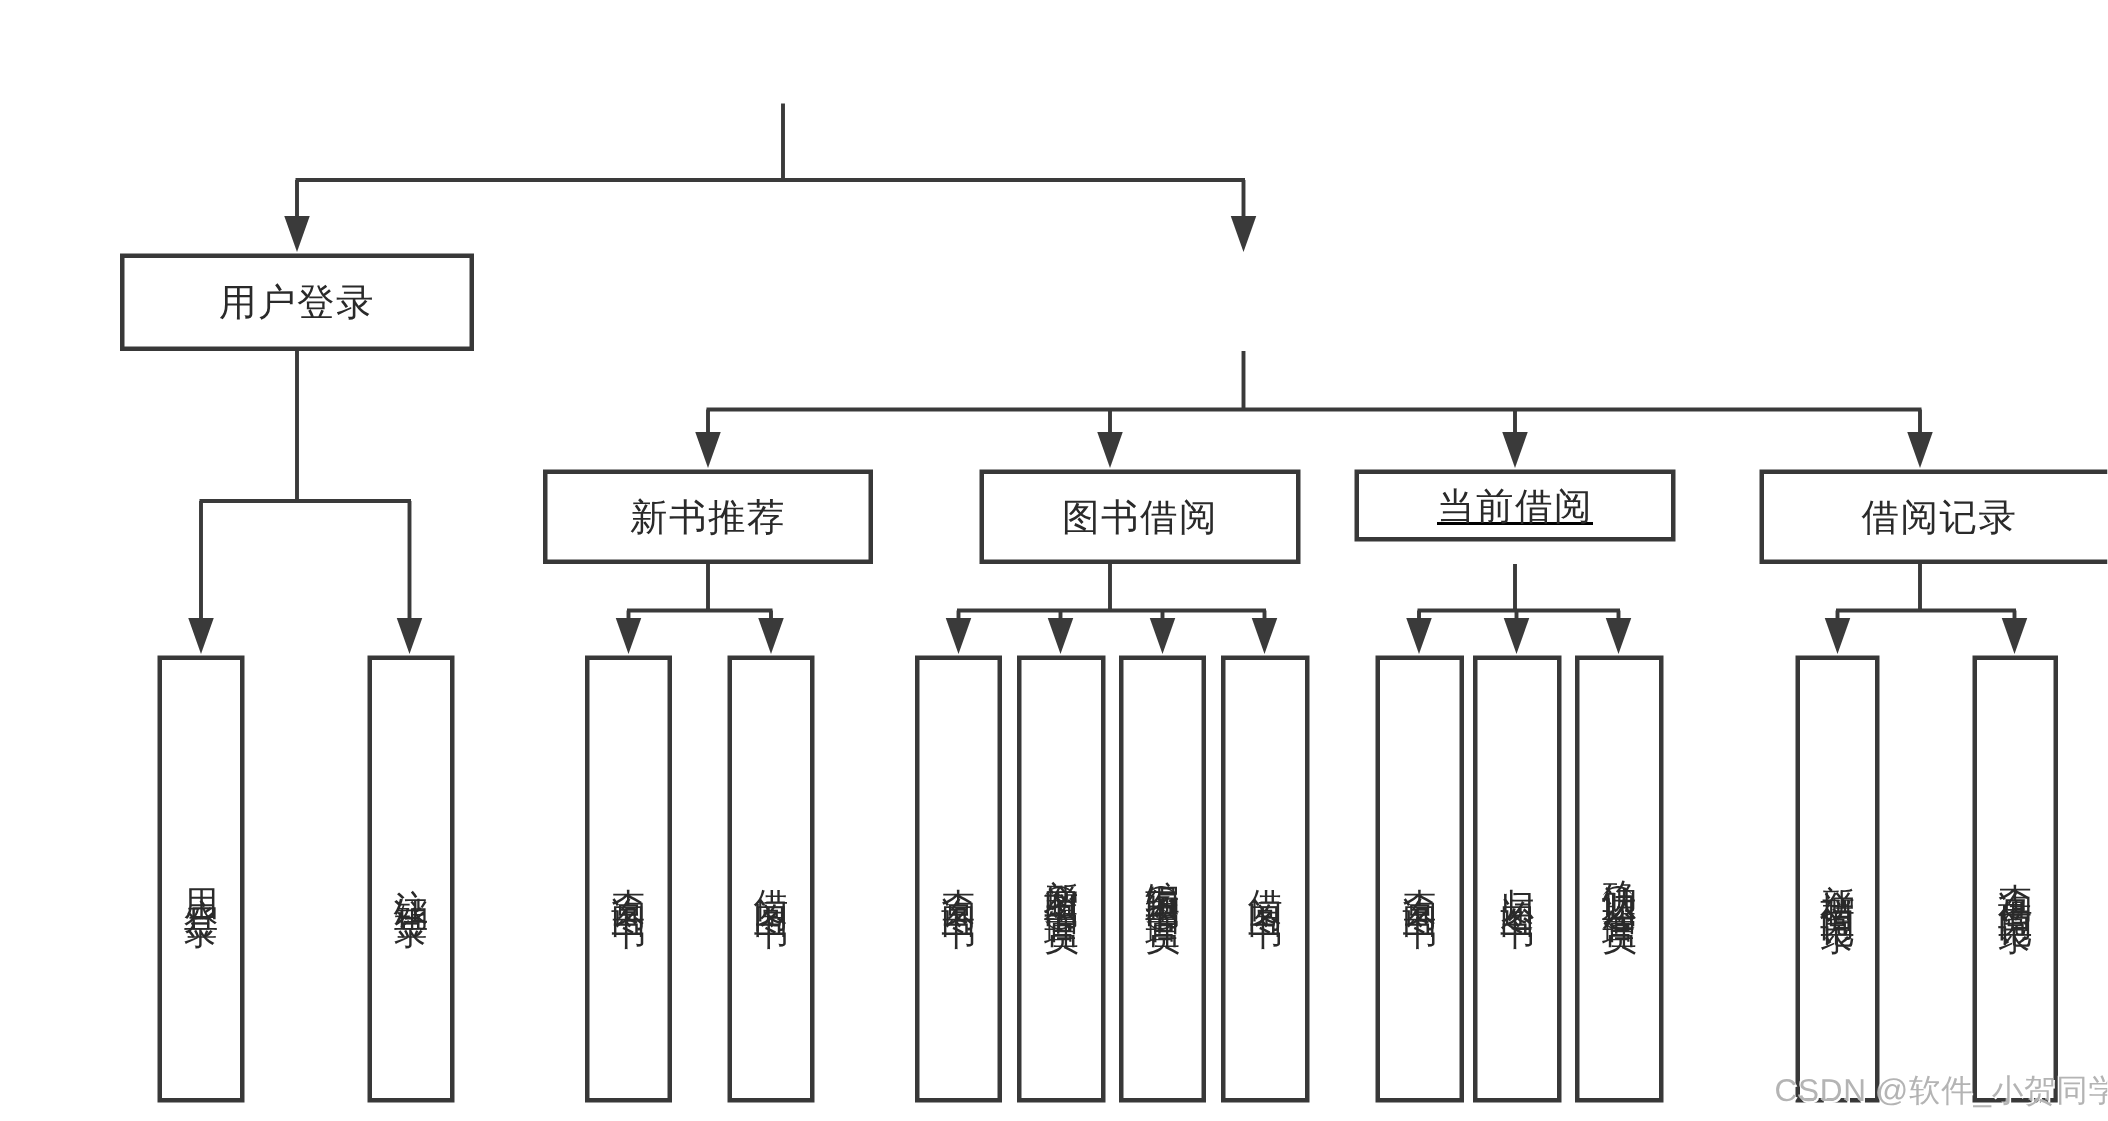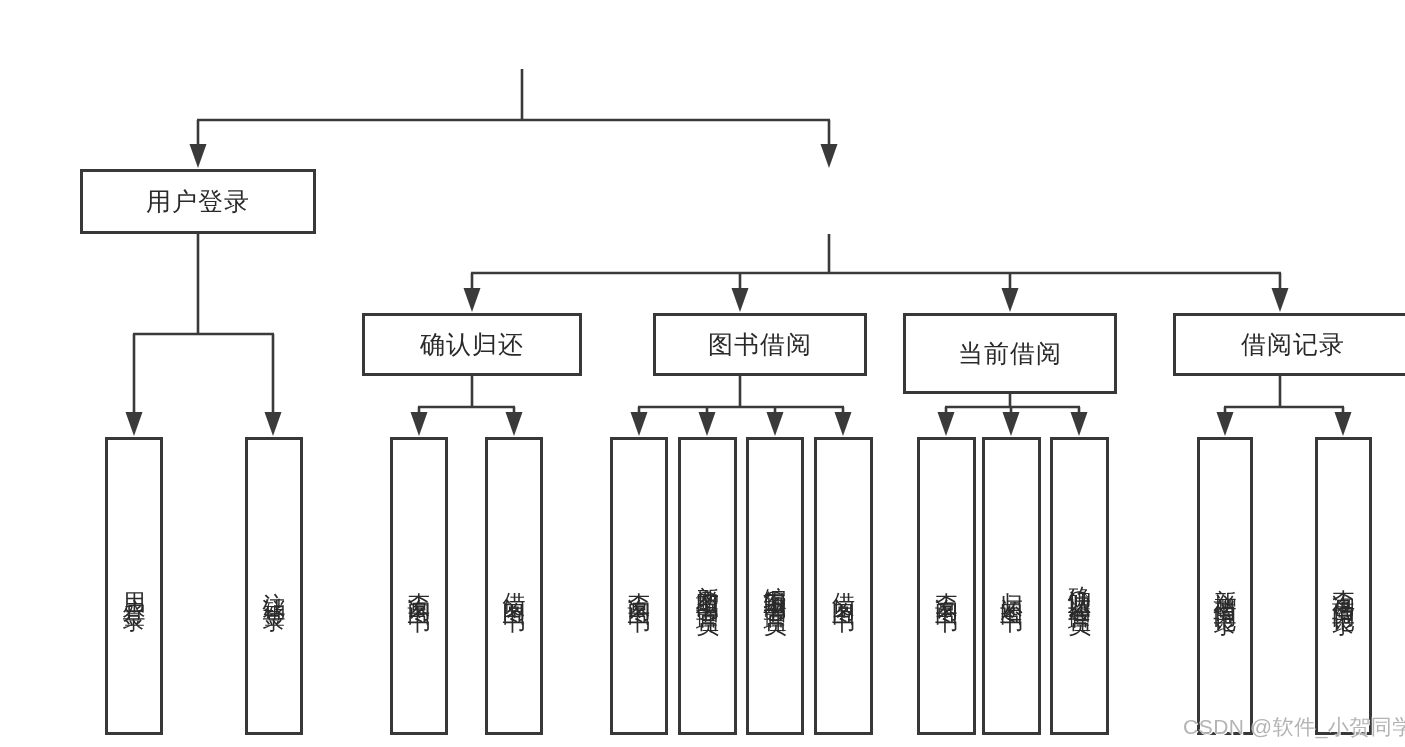--- a/index.html
+++ b/index.html
@@ -120,26 +120,26 @@
       <polygon points="1334.5,412 1351.5,412 1343,436"></polygon>
     </g>
   </svg>
 
 
   <div class="box" style="left:80px; top:169px; width:236px; height:65px;">
     <span class="h-label">用户登录</span>
   </div>
 
   <div class="box" style="left:362px; top:313px; width:220px; height:63px;">
-    <span class="h-label">确认归还</span>
+    <span class="h-label">新书推荐</span>
   </div>
   <div class="box" style="left:653px; top:313px; width:214px; height:63px;">
     <span class="h-label">图书借阅</span>
   </div>
-  <div class="box" style="left:903px; top:313px; width:214px; height:81px;">
+  <div class="box" style="left:903px; top:313px; width:214px; height:48px;text-decoration:underline;">
     <span class="h-label">当前借阅</span>
   </div>
   <div class="box" style="left:1173px; top:313px; width:240px; height:63px;">
     <span class="h-label">借阅记录</span>
   </div>
 
   <div class="box" style="left:105px; top:437px; width:58px; height:298px;">
     <span class="v-label">用户登录</span>
   </div>
   <div class="box" style="left:245px; top:437px; width:58px; height:298px;">

